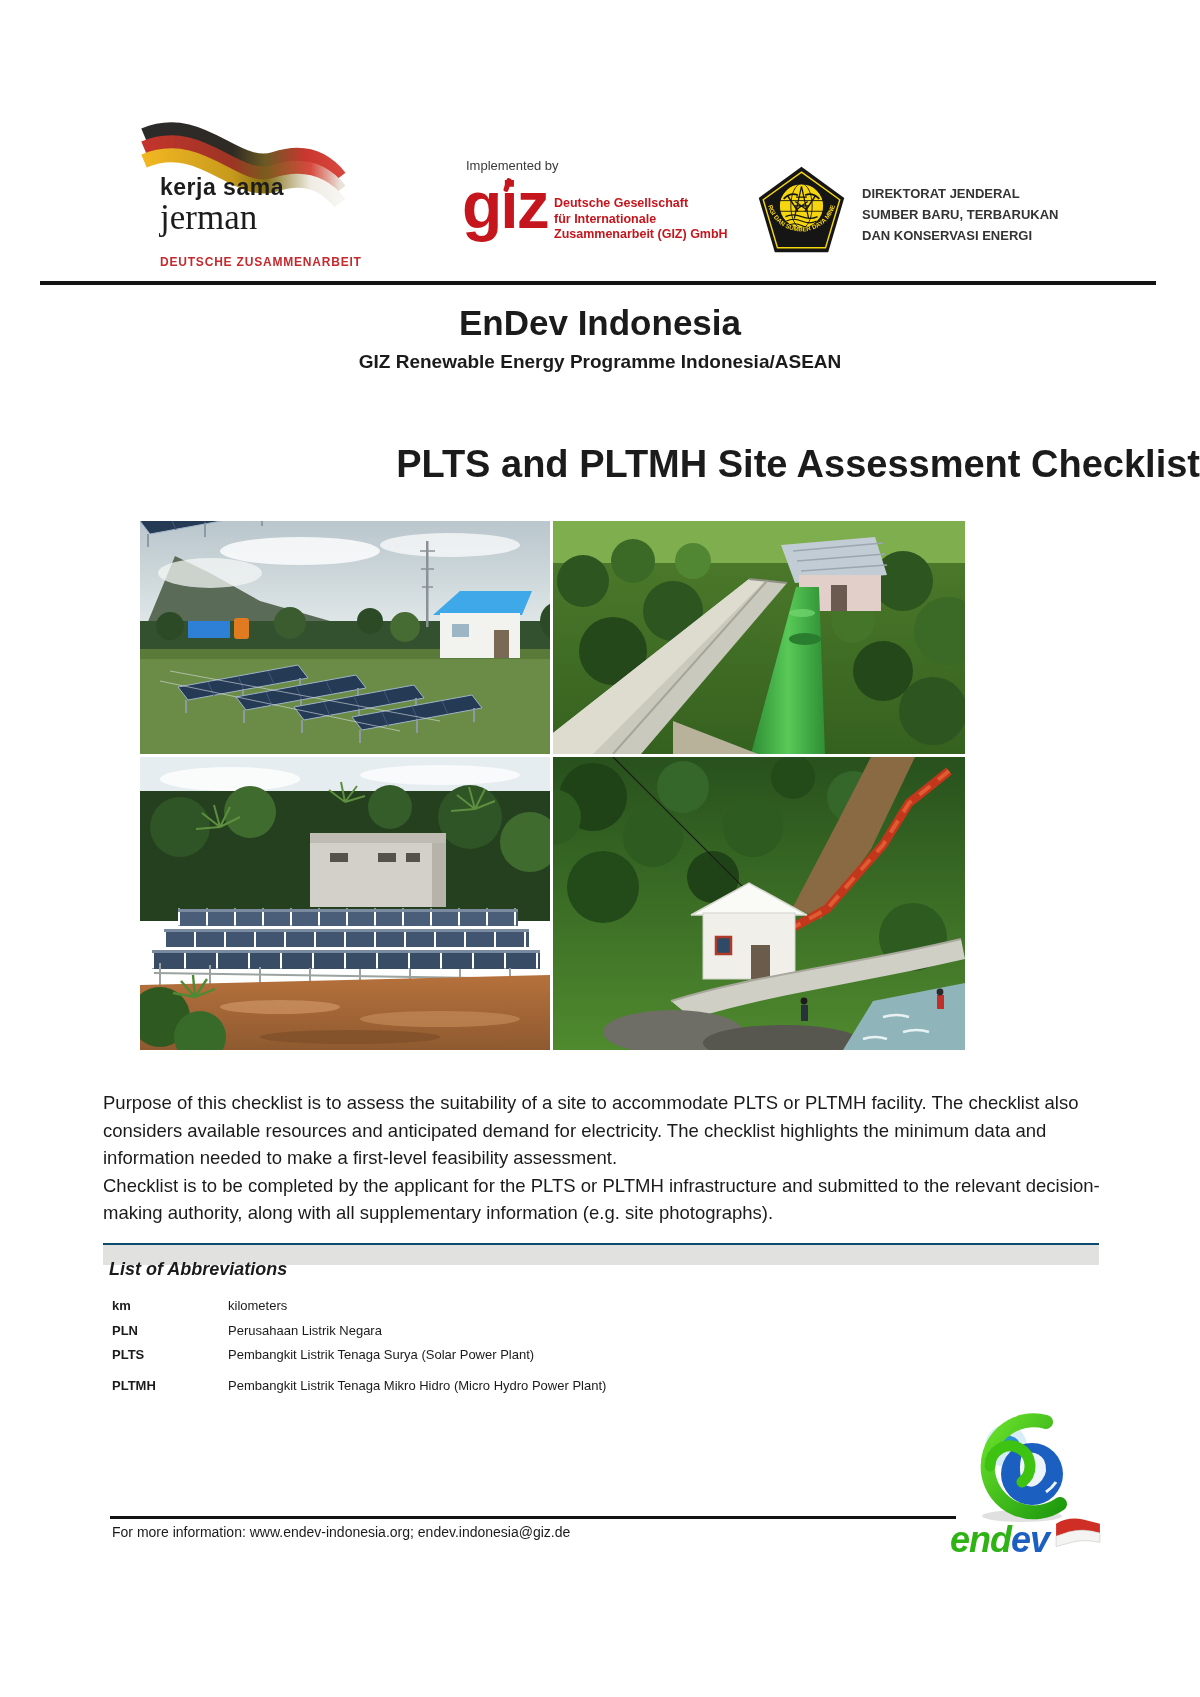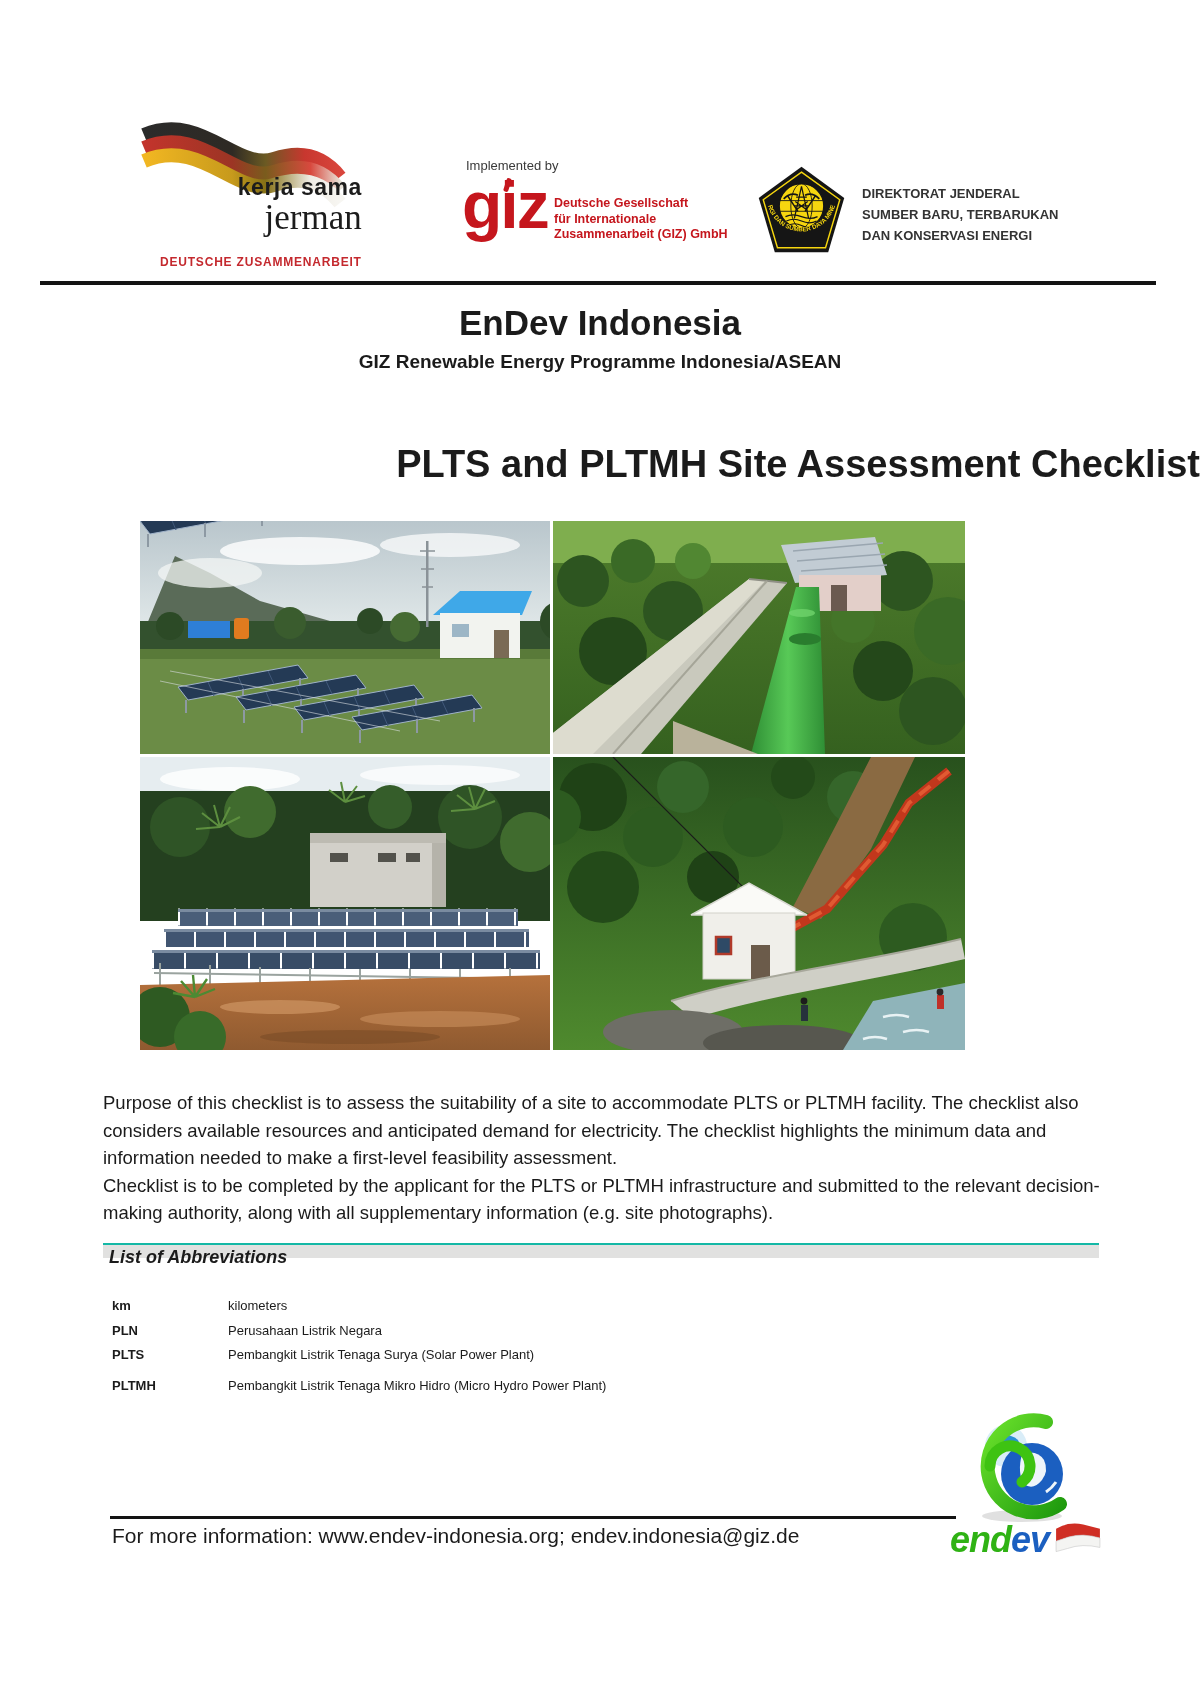--- a/index.html
+++ b/index.html
@@ -1,21 +1,21 @@
 <!DOCTYPE html>
 <html><head>
 <meta charset="utf-8">
 <style>
   html,body{margin:0;padding:0;background:#ffffff;}
   .page{position:relative;width:1200px;height:1697px;background:#fff;overflow:hidden;
         font-family:"Liberation Sans",sans-serif;color:#1b1b1b;}
 
   
   .ksj-ribbon{position:absolute;left:136px;top:113px;width:210px;height:100px;}
-  .ksj-text{position:absolute;left:160px;top:176px;line-height:1;text-align:right;}
+  .ksj-text{position:absolute;left:160px;top:176px;line-height:1;}
   .ksj-l1{font-size:23px;font-weight:bold;color:#1c1c1c;letter-spacing:.5px;}
   .ksj-l2{font-family:"Liberation Serif",serif;font-size:35px;color:#1c1c1c;margin-top:1px;}
   .ksj-l3{font-size:12px;font-weight:bold;color:#c4292e;letter-spacing:.8px;margin-top:21px;}
 
   .implemented{position:absolute;left:466px;top:158px;font-size:13px;color:#3a3a3a;}
   .giz-word{position:absolute;left:462px;top:172px;font-size:66px;font-weight:bold;
             color:#c5161d;line-height:1;letter-spacing:-2px;}
   .giz-accent{position:absolute;left:505px;top:178px;width:5px;height:14px;background:#c5161d;
               transform:rotate(18deg);border-radius:2px;}
   .giz-lines{position:absolute;left:554px;top:196px;font-size:12.5px;font-weight:bold;
@@ -38,35 +38,35 @@
   
   .photo-grid{position:absolute;left:140px;top:521px;width:825px;height:529px;
               display:grid;grid-template-columns:410px 412px;grid-template-rows:233px 293px;gap:3px;}
   .photo-grid figure{margin:0;overflow:hidden;}
   .photo-grid svg{display:block;width:100%;height:100%;}
 
   
   .bodytext{position:absolute;left:103px;top:1089px;width:1000px;font-size:18.5px;line-height:27.5px;}
   .bodytext p{margin:0;}
 
-  .abbr-bar{position:absolute;left:103px;top:1243px;width:996px;height:15px;background:#e1e1e0;
-            border-top:2px solid #14b8a6;font-size:18px;font-weight:bold;font-style:italic;
-            padding-top:2px;box-sizing:border-box;}
+  .abbr-bar{position:absolute;left:103px;top:1243px;width:996px;height:22px;background:#e1e1e0;
+            border-top:2px solid #0c4a6e;font-size:18px;font-weight:bold;font-style:italic;
+            padding-top:14px;box-sizing:border-box;}
   .abbr-bar span{padding-left:6px;}
   .abbr-list{position:absolute;left:112px;top:1294px;font-size:13px;line-height:24.6px;}
   .abbr-row .term{display:inline-block;width:116px;font-weight:bold;}
   .abbr-row.gap{margin-top:6px;}
 
   
   .foot-rule{position:absolute;left:110px;top:1516px;width:846px;height:3px;background:#131313;}
-  .foot-text{position:absolute;left:112px;top:1524px;font-size:21px;}
+  .foot-text{position:absolute;left:112px;top:1524px;font-size:14px;}
 
   .endev{position:absolute;left:950px;top:1408px;width:180px;height:170px;}
   .endev-globe{position:absolute;left:10px;top:0;width:118px;height:118px;}
-  .endev-row{position:absolute;left:0px;top:114px;display:flex;align-items:center;gap:5px;}
+  .endev-row{position:absolute;left:0px;top:114px;display:flex;align-items:flex-start;gap:5px;}
   .endev-word{font-size:36px;font-weight:bold;font-style:italic;line-height:1;letter-spacing:-1px;}
   .endev-word .g{color:#2fb214;}
   .endev-word .b{color:#1b5fc0;}
   .endev-flag{width:48px;height:32px;margin-top:-6px;}
 </style>
 </head>
 <body>
 
 <div class="page">
 

